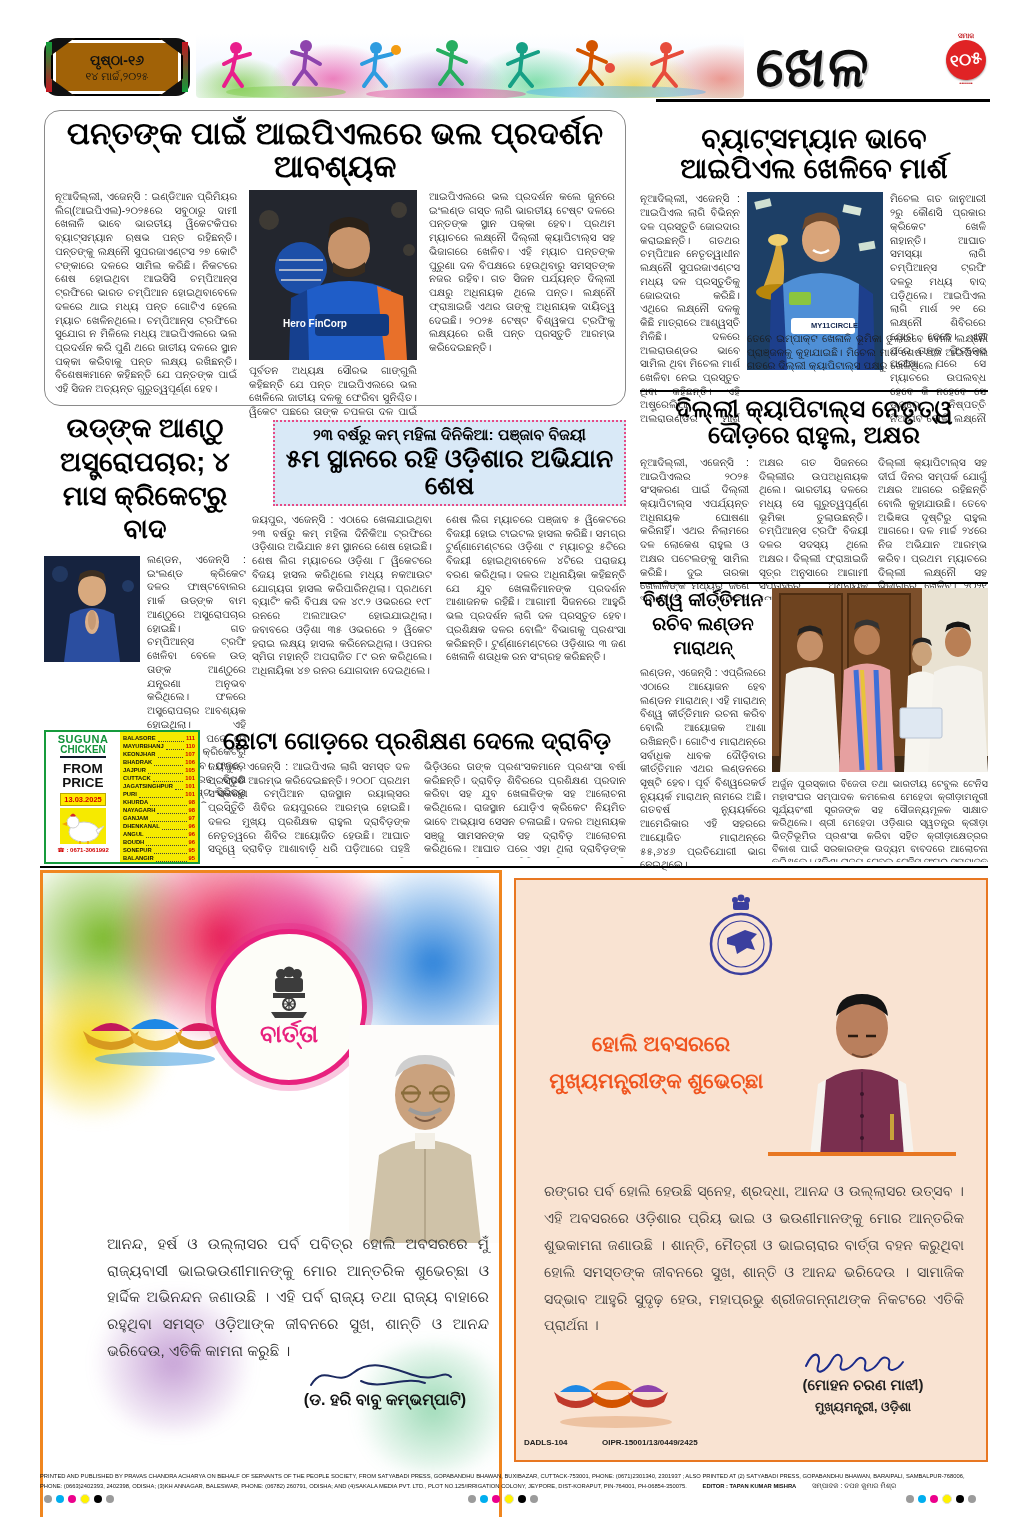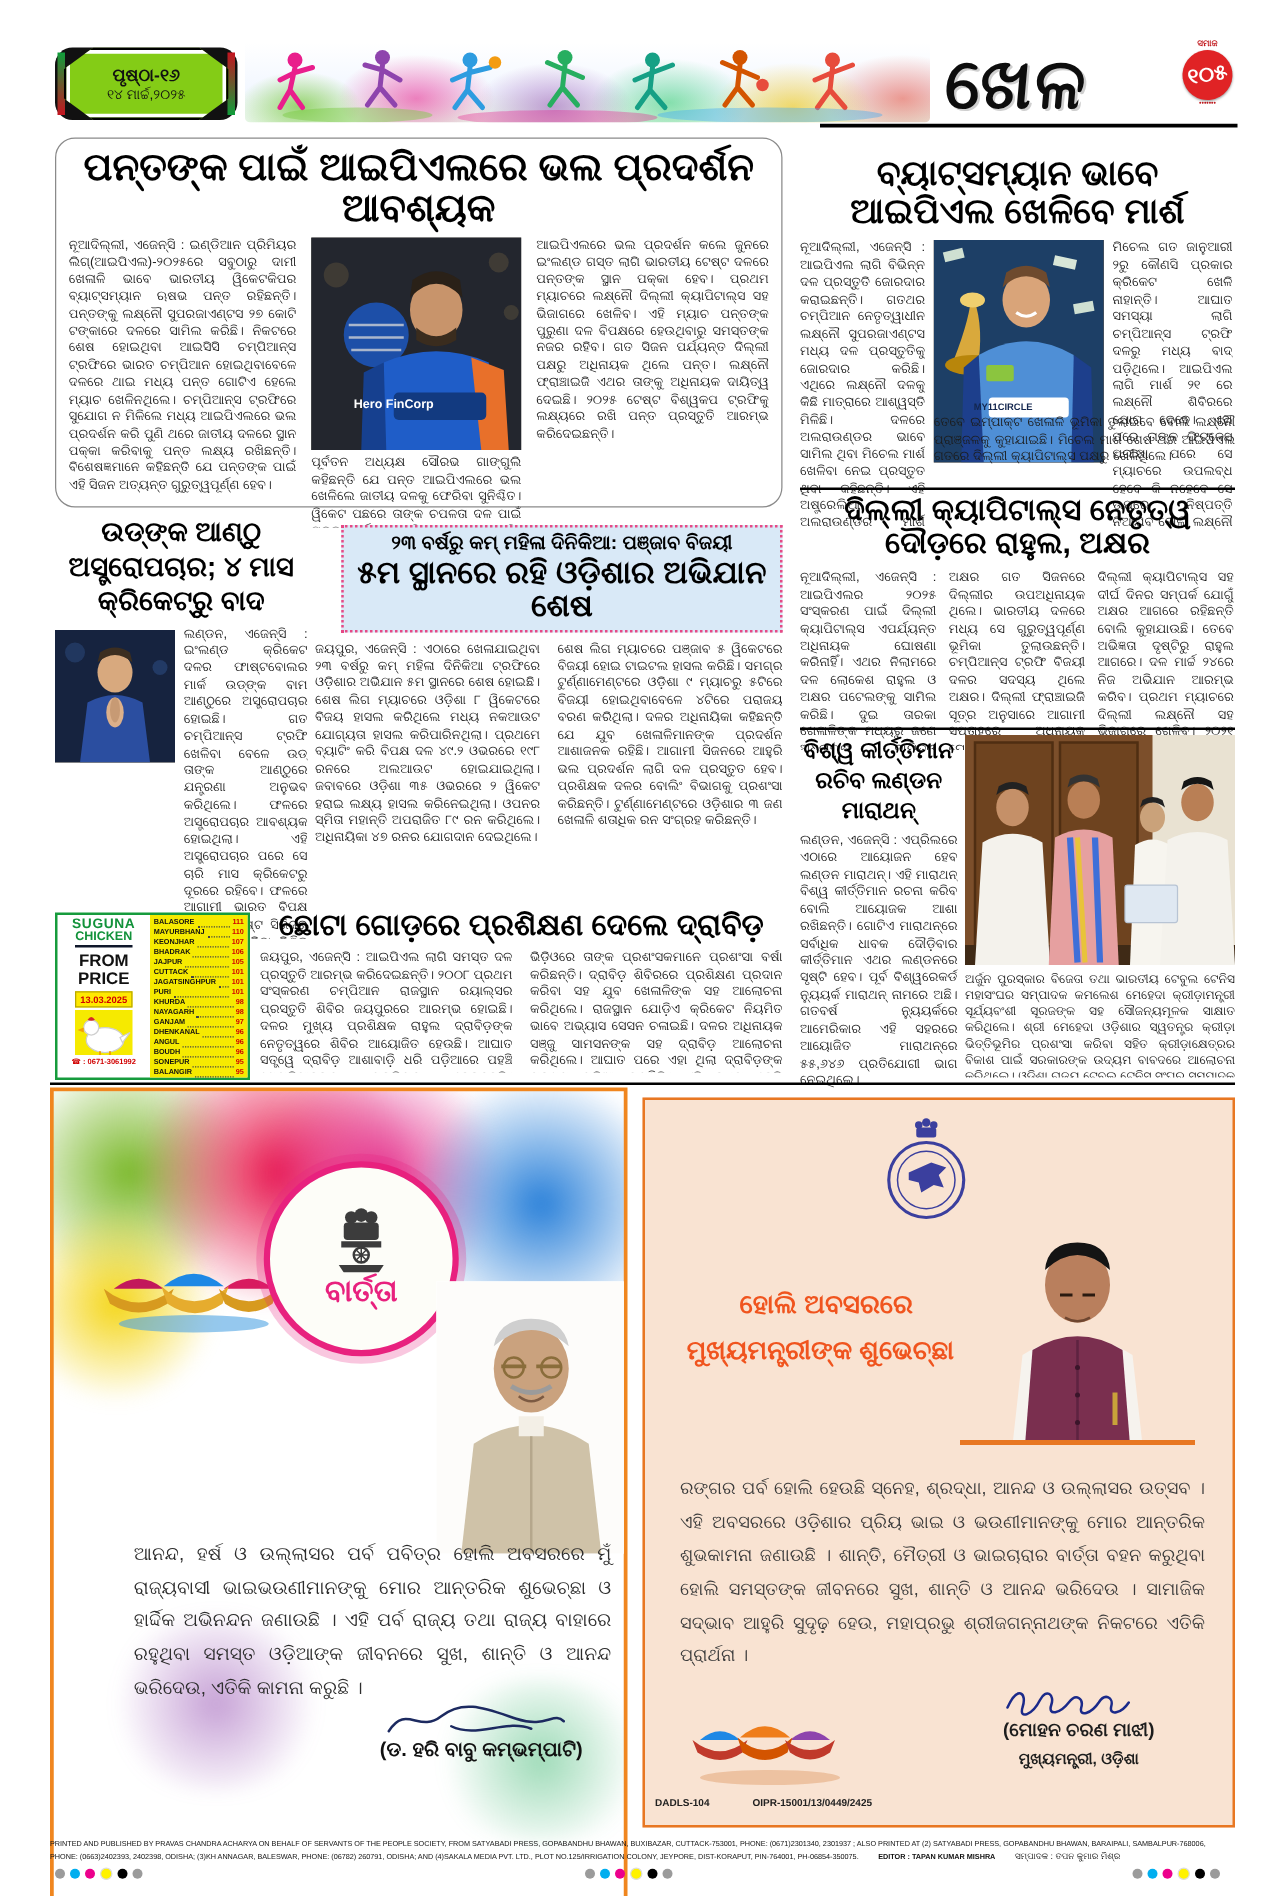--- a/index.html
+++ b/index.html
@@ -5,21 +5,21 @@
   html,body{margin:0;padding:0;background:#d9d9d9;font-family:"Liberation Sans","DejaVu Sans",sans-serif;}
   #page{position:relative;width:1020px;height:1517px;margin:0 auto;background:#ffffff;overflow:hidden;}
   .abs{position:absolute;}
   .bt{font-size:10.4px;line-height:1.32;text-align:justify;color:#1c1c1c;overflow:hidden;}
   .hd{font-weight:bold;color:#000;text-align:center;line-height:1.08;}
   .cols{display:flex;}
   .rule{background:#000;}
   
   .badge-wrap{background:#111;border-radius:14px;display:flex;align-items:center;justify-content:center;}
   .badge-stripe{position:absolute;top:4px;bottom:4px;width:6px;}
-  .octa{background:#84cc16;border:2px solid #000;clip-path:polygon(18% 0,82% 0,100% 30%,100% 70%,82% 100%,18% 100%,0 70%,0 30%);width:128px;height:54px;display:flex;flex-direction:column;align-items:center;justify-content:center;box-shadow:0 0 0 3px #fff inset;}
+  .octa{background:#a16207;border:2px solid #000;clip-path:polygon(18% 0,82% 0,100% 30%,100% 70%,82% 100%,18% 100%,0 70%,0 30%);width:128px;height:54px;display:flex;flex-direction:column;align-items:center;justify-content:center;box-shadow:0 0 0 3px #fff inset;}
   .octa .l1{font-weight:bold;font-size:14px;color:#111;}
   .octa .l2{font-size:11px;color:#111;margin-top:1px;}
   .banner{border-radius:4px;overflow:hidden;background:
     radial-gradient(ellipse 70px 40px at 8% 80%, rgba(122,201,67,.75), transparent 70%),
     radial-gradient(ellipse 90px 50px at 25% 70%, rgba(233,30,140,.55), transparent 70%),
     radial-gradient(ellipse 90px 50px at 45% 80%, rgba(142,68,173,.5), transparent 70%),
     radial-gradient(ellipse 90px 50px at 62% 75%, rgba(46,204,113,.55), transparent 70%),
     radial-gradient(ellipse 90px 50px at 80% 80%, rgba(241,196,15,.6), transparent 70%),
     radial-gradient(ellipse 90px 50px at 96% 70%, rgba(231,76,60,.55), transparent 70%),
     linear-gradient(180deg,#ffffff 0%,#f2f7ff 60%,#e8f6e8 100%);}
@@ -152,21 +152,21 @@
           </svg>
           <span class="sponsor" style="left:34px;top:128px;font-size:10px;">Hero FinCorp</span>
         </div>
         <div class="bt" style="width:168px;height:58px;margin-top:4px;">ପୂର୍ବତନ ଅଧ୍ୟକ୍ଷ ସୌରଭ ଗାଙ୍ଗୁଲି କହିଛନ୍ତି ଯେ ପନ୍ତ ଆଇପିଏଲରେ ଭଲ ଖେଳିଲେ ଜାତୀୟ ଦଳକୁ ଫେରିବା ସୁନିଶ୍ଚିତ। ୱିକେଟ ପଛରେ ତାଙ୍କ ଚପଳତା ଦଳ ପାଇଁ ଗୁରୁତ୍ୱପୂର୍ଣ୍ଣ ବୋଲି ସେ ସୂଚାଇଛନ୍ତି। ୨୦୨୫ ଟେଷ୍ଟରେ ବିଶ୍ୱକପ ଦୃଷ୍ଟିରୁ ଗୁରୁତ୍ୱ ରଖୁଛି।</div>
       </div>
       <div class="bt" style="width:190px;height:234px;">ଆଇପିଏଲରେ ଭଲ ପ୍ରଦର୍ଶନ କଲେ ଜୁନରେ ଇଂଲଣ୍ଡ ଗସ୍ତ ଲାଗି ଭାରତୀୟ ଟେଷ୍ଟ ଦଳରେ ପନ୍ତଙ୍କ ସ୍ଥାନ ପକ୍କା ହେବ। ପ୍ରଥମ ମ୍ୟାଚରେ ଲକ୍ଷ୍ନୌ ଦିଲ୍ଲୀ କ୍ୟାପିଟାଲ୍ସ ସହ ଭିଜାଗରେ ଖେଳିବ। ଏହି ମ୍ୟାଚ ପନ୍ତଙ୍କ ପୁରୁଣା ଦଳ ବିପକ୍ଷରେ ହେଉଥିବାରୁ ସମସ୍ତଙ୍କ ନଜର ରହିବ। ଗତ ସିଜନ ପର୍ଯ୍ୟନ୍ତ ଦିଲ୍ଲୀ ପକ୍ଷରୁ ଅଧିନାୟକ ଥିଲେ ପନ୍ତ। ଲକ୍ଷ୍ନୌ ଫ୍ରାଞ୍ଚାଇଜି ଏଥର ତାଙ୍କୁ ଅଧିନାୟକ ଦାୟିତ୍ୱ ଦେଇଛି। ୨୦୨୫ ଟେଷ୍ଟ ବିଶ୍ୱକପ ଟ୍ରଫିକୁ ଲକ୍ଷ୍ୟରେ ରଖି ପନ୍ତ ପ୍ରସ୍ତୁତି ଆରମ୍ଭ କରିଦେଇଛନ୍ତି।</div>
     </div>
   </div>
 
   <div class="abs" style="left:44px;top:412px;width:202px;height:314px;">
-    <div class="hd" style="font-size:22px;line-height:1.25;">ଉଡ୍‌ଙ୍କ ଆଣ୍ଠୁ ଅସ୍ତ୍ରୋପଚାର; ୪ ମାସ କ୍ରିକେଟ୍‌ରୁ ବାଦ</div>
+    <div class="hd" style="font-size:27px;line-height:1.25;">ଉଡ୍‌ଙ୍କ ଆଣ୍ଠୁ ଅସ୍ତ୍ରୋପଚାର; ୪ ମାସ କ୍ରିକେଟ୍‌ରୁ ବାଦ</div>
     <div style="margin-top:6px;">
       <div class="photo" style="width:96px;height:106px;float:left;margin:3px 7px 3px 0;">
         <svg width="96" height="106" viewBox="0 0 96 106">
           <rect width="96" height="106" fill="#16233f"></rect>
           <circle cx="16" cy="18" r="8" fill="#27406e" opacity=".7"></circle>
             <circle cx="84" cy="30" r="6" fill="#2c4a7e" opacity=".6"></circle>
           <ellipse cx="48" cy="34" rx="14" ry="16" fill="#d8a97e"></ellipse>
           <path d="M34 26 q14 -12 28 0 l-2 -8 q-12 -8 -24 0 z" fill="#3c2e20"></path>
           <path d="M26 58 q22 -12 44 0 l6 48 h-56 z" fill="#2b4ea0"></path>
           <ellipse cx="48" cy="66" rx="7" ry="12" fill="#dcb08a"></ellipse>
@@ -314,21 +314,21 @@
           <ellipse cx="31" cy="48" rx="10" ry="6" fill="#f0cf6e"></ellipse>
           <ellipse cx="74" cy="48" rx="19" ry="22" fill="#d9a479"></ellipse>
           <path d="M55 38 q19 -18 38 0 l-3 -12 q-16 -11 -32 0 z" fill="#6e4a2e"></path>
           <path d="M66 58 q8 6 16 0" stroke="#fff" stroke-width="2.5" fill="none"></path>
           <path d="M36 92 q38 -22 76 0 l8 86 h-92 z" fill="#4f8fd6"></path>
           <path d="M36 92 l-12 10 l-2 76 h18 z" fill="#1d3f8c"></path>
           <path d="M112 92 l14 10 l2 76 h-18 z" fill="#1d3f8c"></path>
           <rect x="42" y="100" width="22" height="13" rx="2" fill="#8bc53f"></rect>
           <rect x="44" y="126" width="64" height="16" rx="3" fill="#ffffff"></rect>
         </svg>
-        <span class="sponsor" style="left:32px;top:129px;font-size:7.5px;color:#13264e;">MY11CIRCLE</span>
+        <span class="sponsor" style="left:64px;top:129px;font-size:7.5px;color:#13264e;">MY11CIRCLE</span>
       </div>
       <div class="bt" style="width:96px;height:232px;">ମିଚେଲ ଗତ ଜାନୁଆରୀ ୨ରୁ କୌଣସି ପ୍ରକାର କ୍ରିକେଟ ଖେଳି ନାହାନ୍ତି। ଆଘାତ ସମସ୍ୟା ଲାଗି ଚମ୍ପିଆନ୍ସ ଟ୍ରଫି ଦଳରୁ ମଧ୍ୟ ବାଦ୍ ପଡ଼ିଥିଲେ। ଆଇପିଏଲ ଲାଗି ମାର୍ଶ ୨୧ ରେ ଲକ୍ଷ୍ନୌ ଶିବିରରେ ଯୋଗ ଦେବେ। ଏହା ପରେ ତାଙ୍କ ଫିଟ୍‌ନେସ ପରୀକ୍ଷା ପରେ ସେ ମ୍ୟାଚରେ ଉପଲବ୍ଧ ହେବେ କି ନହେବେ ସେ ଉପରେ ନିଷ୍ପତ୍ତି ନିଆଯିବ ବୋଲି ଲକ୍ଷ୍ନୌ ପ୍ରାଞ୍ଜଳ କହିଛି। ମିଚେଲ ଯଦି କେବଳ ବ୍ୟାଟିଂ କରିବାକୁ ଉପଯୋଗ ହୁଅନ୍ତି</div>
     </div>
     <div class="bt" style="position:absolute;left:107px;top:228px;width:241px;height:54px;">ତେବେ ଇମ୍ପାକ୍ଟ ଖେଳାଳି ଭୂମିକା ତୁଲାଇବେ ବୋଲି ଲକ୍ଷ୍ନୌ ପ୍ରାଞ୍ଜଳକୁ କୁହାଯାଇଛି। ମିଚେଲ ମାର୍ଶ ଶେଷ ଥର ଆଇପିଏଲ ଗତରେ ଦିଲ୍ଲୀ କ୍ୟାପିଟାଲ୍ସ ପକ୍ଷରୁ ଖେଳିଥିଲେ।</div>
   </div>
 
   <div class="abs rule" style="left:640px;top:390px;width:348px;height:2px;"></div>
 
   <div class="abs" style="left:640px;top:396px;width:348px;">
     <div class="hd" style="font-size:24px;">ଦିଲ୍ଲୀ କ୍ୟାପିଟାଲ୍ସ ନେତୃତ୍ୱ ଦୌଡ଼ରେ ରାହୁଲ, ଅକ୍ଷର</div>

